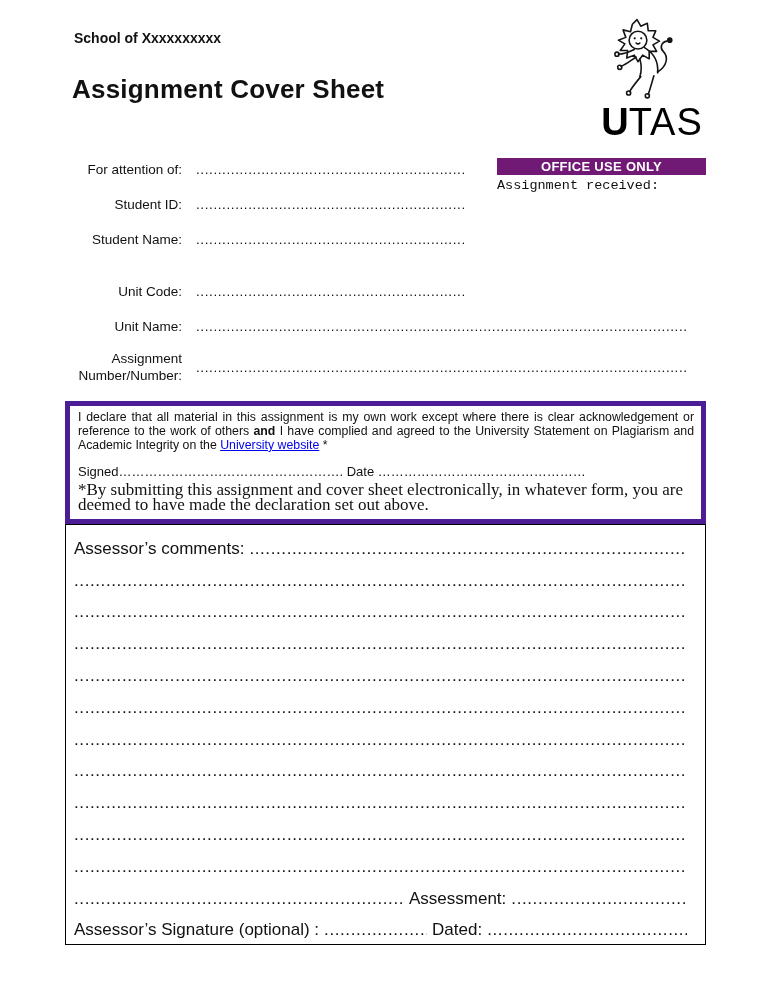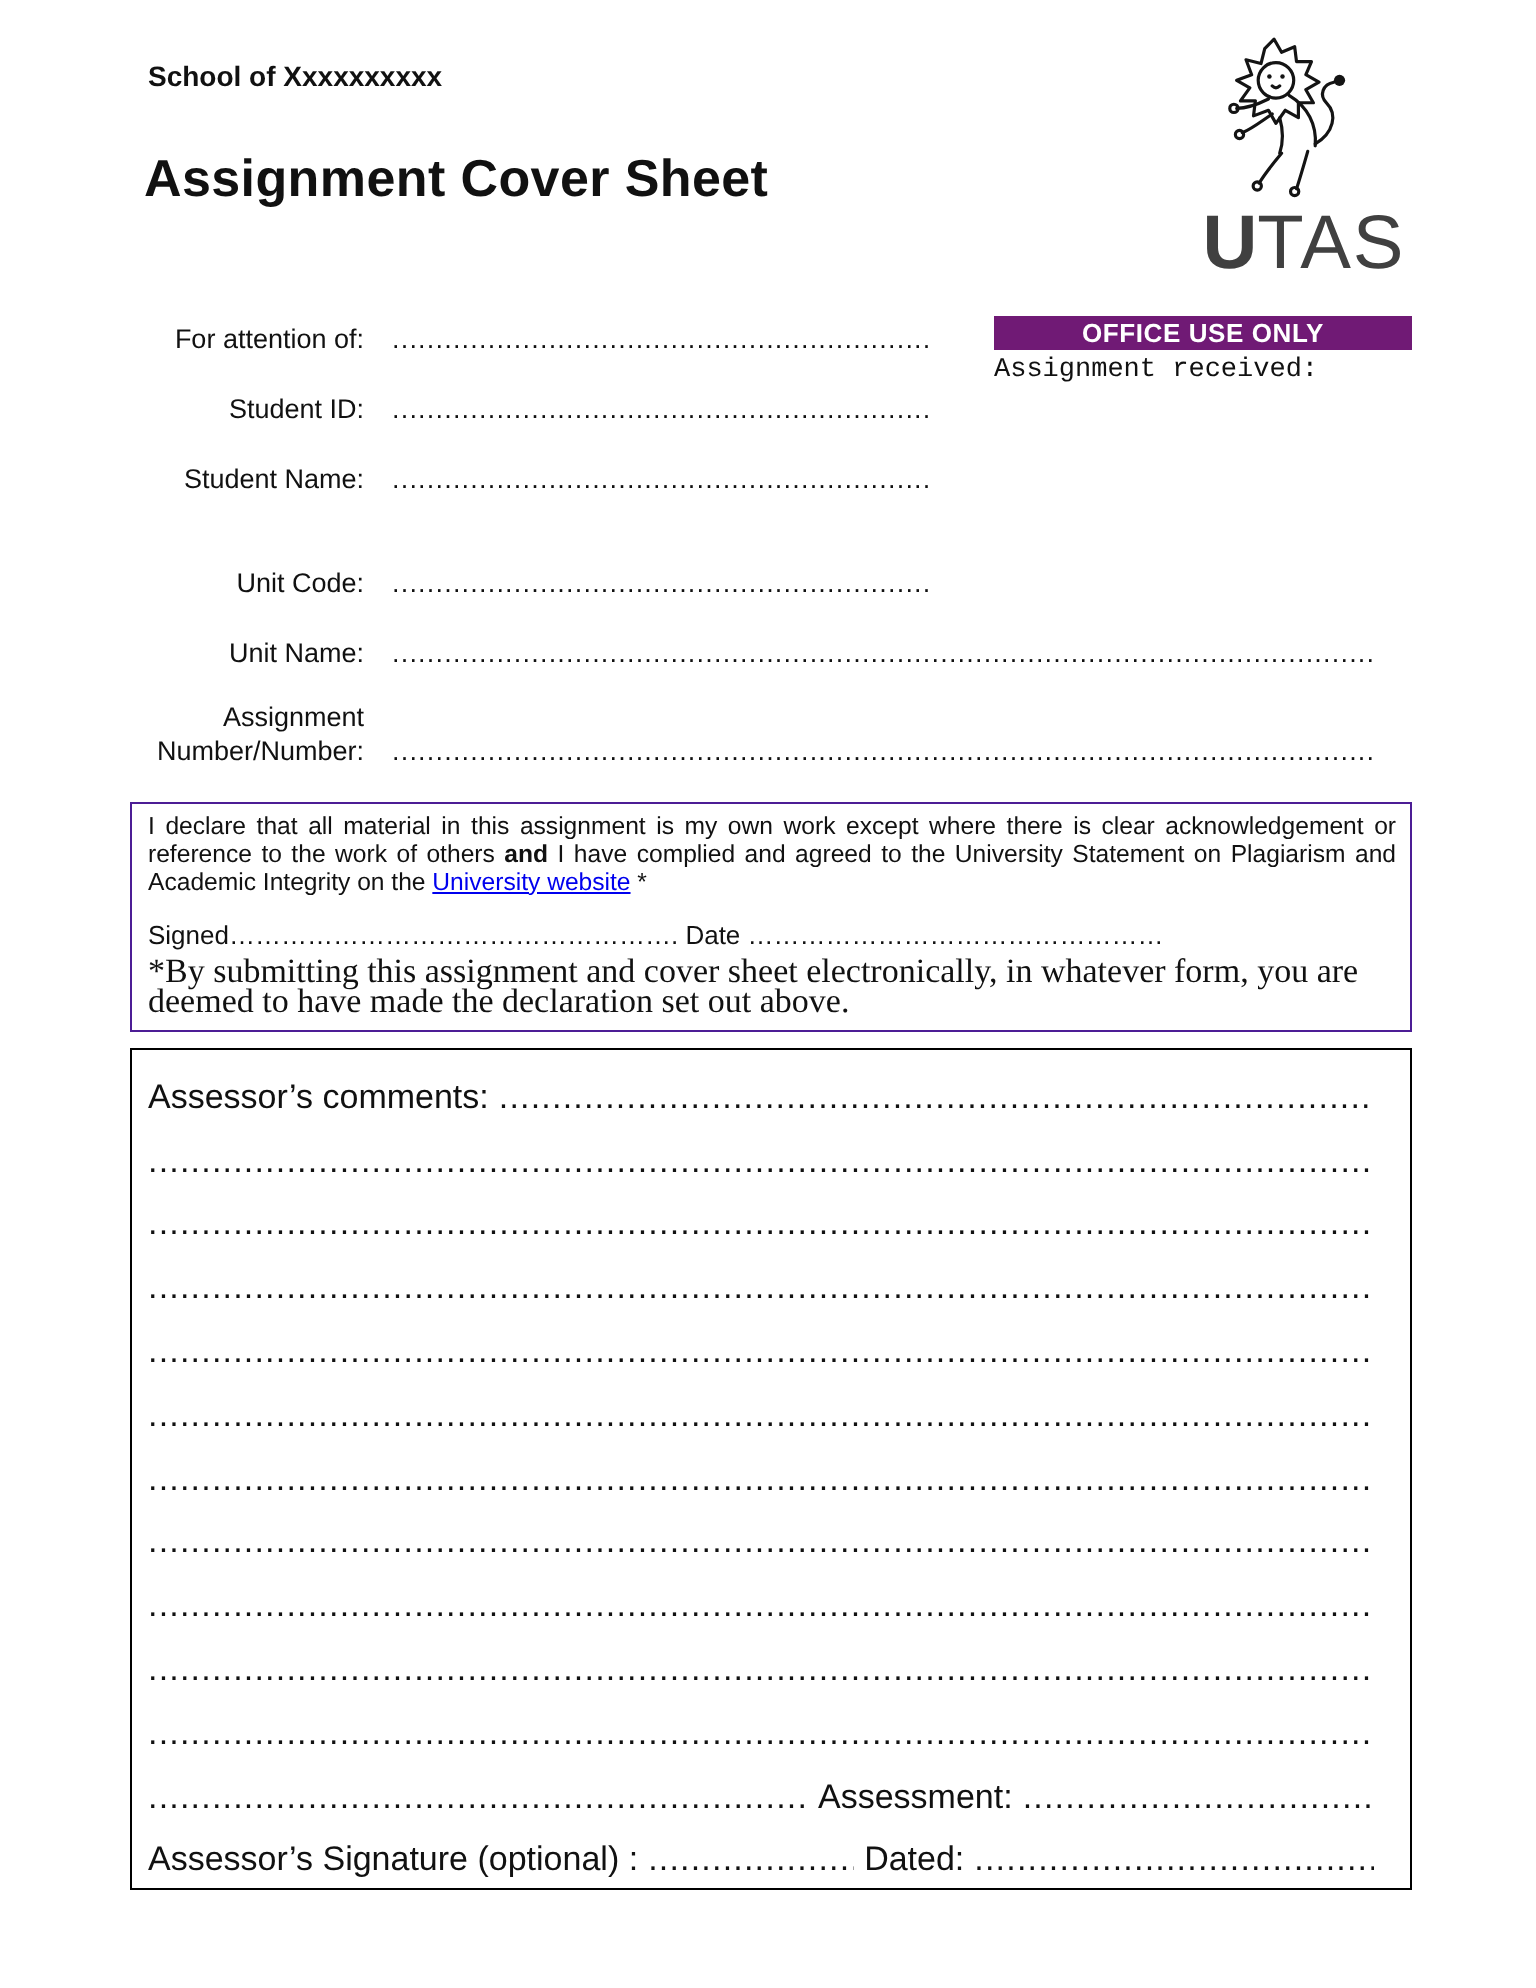--- a/index.html
+++ b/index.html
@@ -10,42 +10,42 @@
     font-family:"Liberation Sans", sans-serif;
     overflow:hidden;
   }
 
   .school { position:absolute; left:74px; top:30px; font-size:14px; font-weight:bold; }
   .title  { position:absolute; left:72px; top:74px; font-size:26px; font-weight:bold; letter-spacing:.2px; }
 
   
   .logo { position:absolute; left:592px; top:14px; width:120px; text-align:center; }
   .logo svg { display:block; margin:0 auto; }
-  .wordmark { font-size:38px; line-height:1; margin-top:3px; color:#404040; }
+  .wordmark { font-size:38px; line-height:1; margin-top:3px; color:#000000; }
   .wm-u { font-weight:bold; }
   .wm-tas { font-weight:normal; letter-spacing:1px; }
 
   
   .office { position:absolute; left:497px; top:158px; width:209px; font-size:13.5px; }
   .office-bar { background:#701a75; color:#fff; font-weight:bold; text-align:center;
                 font-size:13px; height:17px; line-height:17px; letter-spacing:.3px; }
   .office-received { margin-top:3px;font-family:Liberation Mono, monospace; }
 
   
   .fields { position:absolute; left:70px; top:160px; width:620px; }
-  .frow { position:absolute; left:0; display:flex; align-items:flex-end; }
+  .frow { position:absolute; left:0; display:flex; align-items:center; }
   .flabel { width:112px; flex:none; text-align:right; font-size:13.5px; line-height:17px; }
   .fline { margin-left:14px; overflow:hidden; white-space:nowrap;
            font-size:13.5px; line-height:17px; letter-spacing:.6px; flex:none; }
   .fline.short { width:271px; }
   .fline.long  { width:491px; }
 
   
   .decl { position:absolute; left:65px; top:401px; width:641px;
-          border:1px solid #4c1d95; padding:5px 7px 6px 8px; }
+          border:5px solid #4c1d95; padding:5px 7px 6px 8px; }
   .decl-text { font-size:12.3px; line-height:13.9px; text-align:justify; }
   .decl-link { color:#0000ee; text-decoration:underline; cursor:pointer; }
   .signed { margin-top:11px; font-size:13px; white-space:nowrap; overflow:hidden; }
   .footnote { margin-top:3px; font-family:"Liberation Serif", serif;
               font-size:17px; line-height:15.5px; }
 
   
   .assessor { position:absolute; left:65px; top:524px; width:641px; height:421px;
               border:1px solid #000; padding:2px 18px 0 8px; font-size:17px; }
   .arow { height:31.8px; display:flex; align-items:flex-end; white-space:nowrap; overflow:hidden; }

